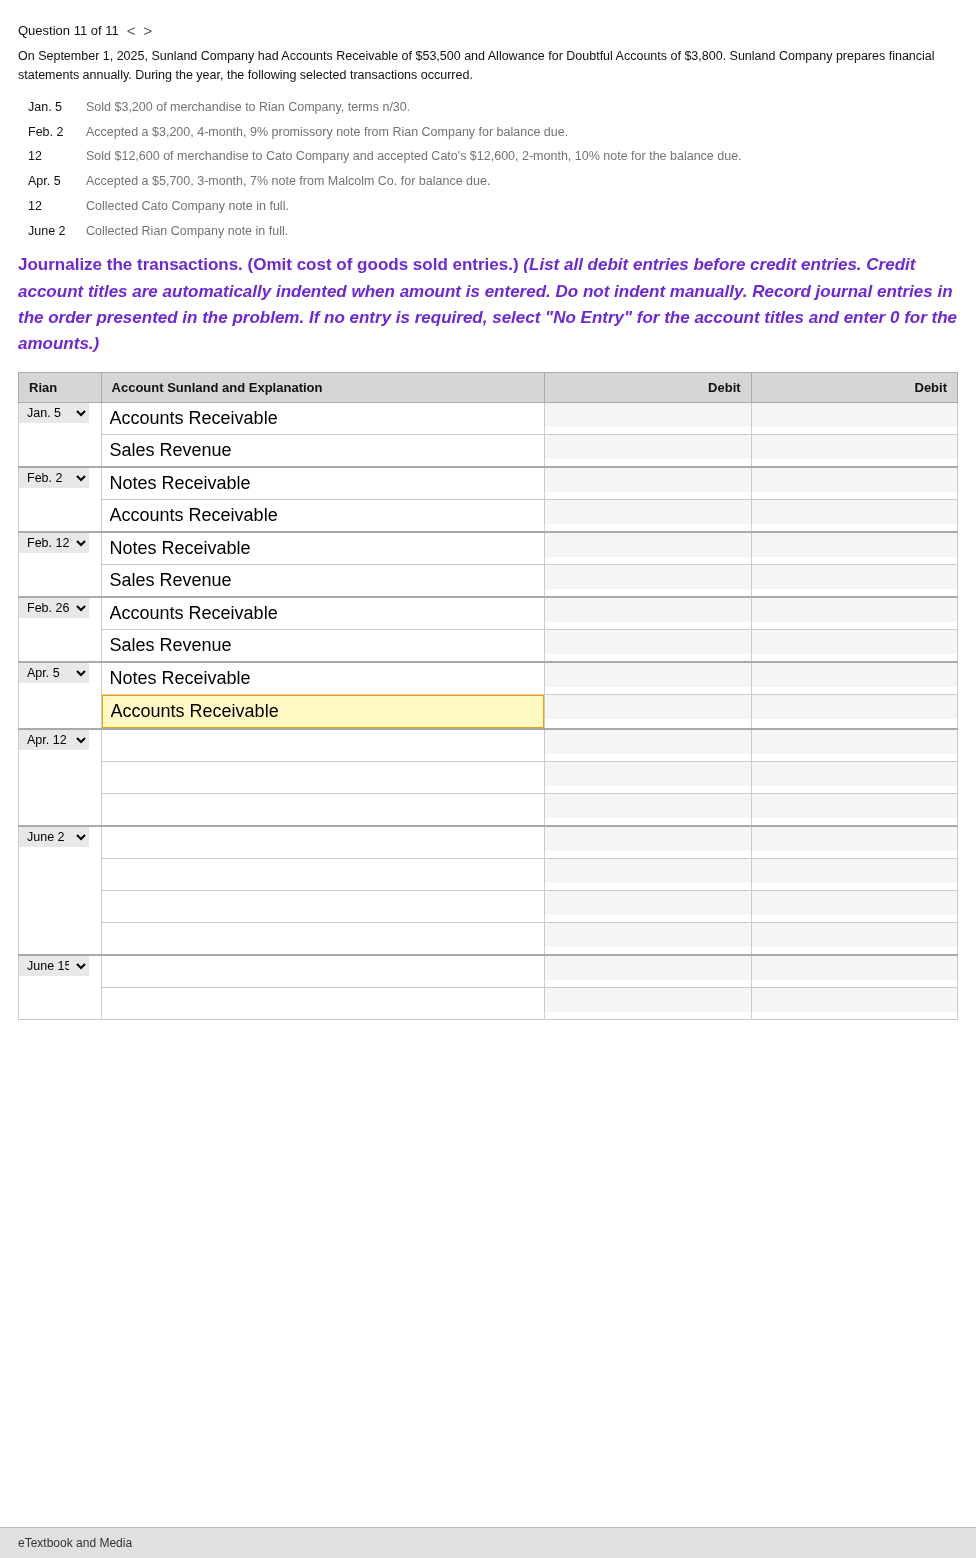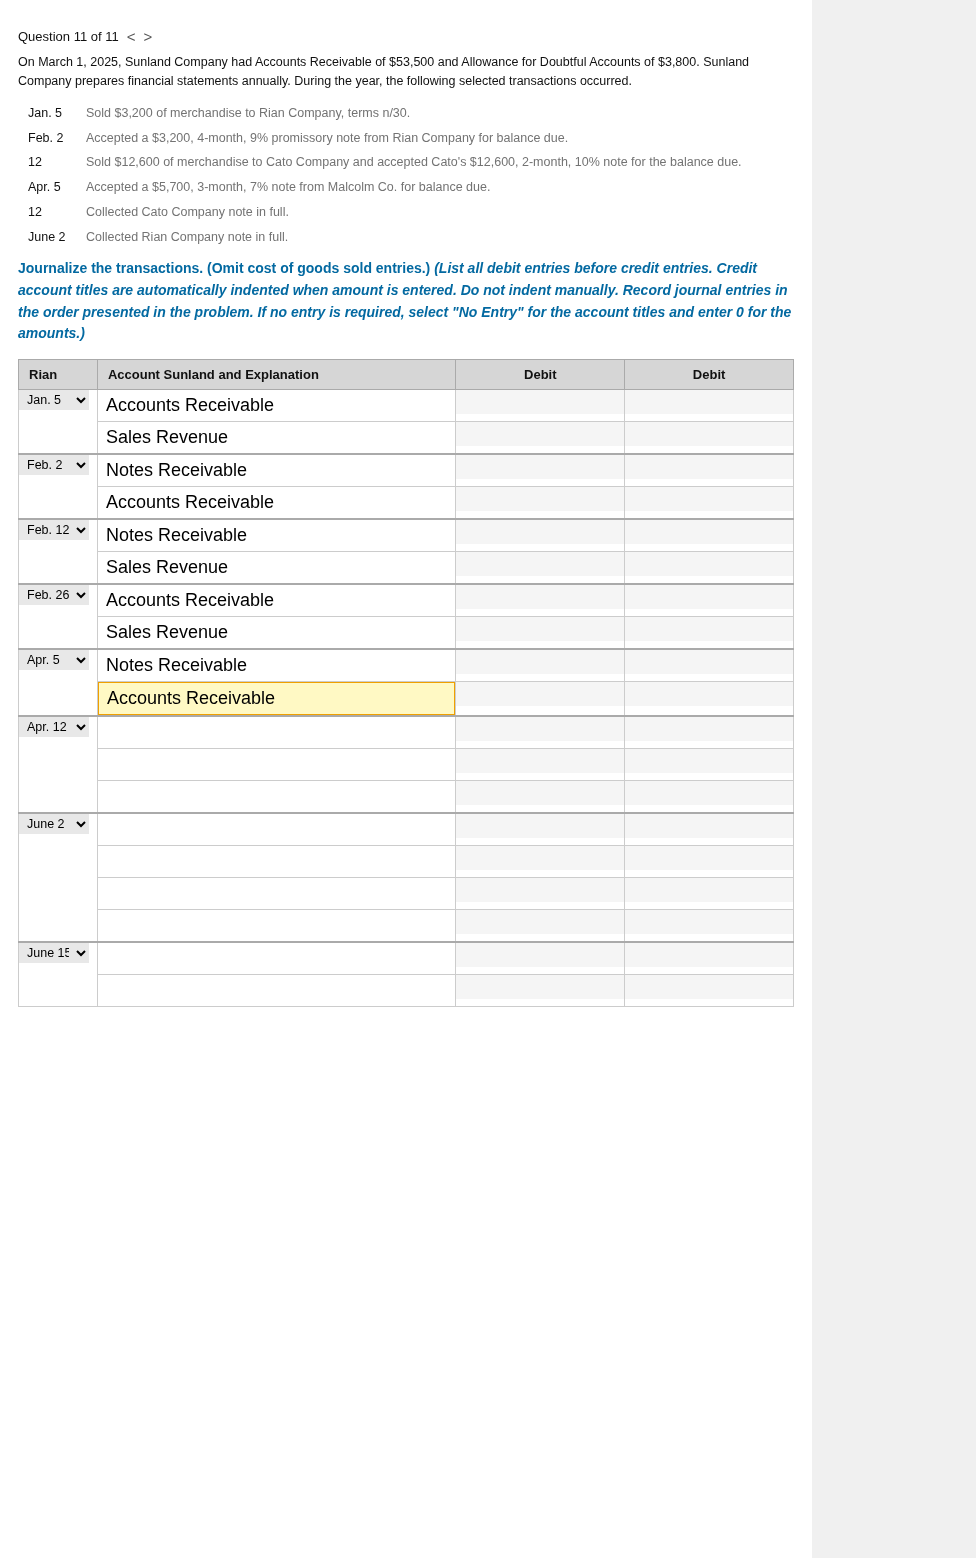--- a/index.html
+++ b/index.html
@@ -6,23 +6,23 @@
     body {
       font-family: Arial, sans-serif;
       font-size: 13px;
       background: #f0f0f0;
       color: #111;
       width: 976px;
       min-height: 1558px;
     }
     .page {
       background: #fff;
-      width: 812px;
+      width: 976px;
       min-height: 1558px;
-      padding: 28px 18px 16px 18px;
+      padding: 22px 18px 16px 18px;
       position: relative;
     }
     .question-header {
       display: flex;
       align-items: center;
       gap: 8px;
       font-size: 13px;
       margin-bottom: 8px;
       font-weight: normal;
     }
@@ -52,42 +52,42 @@
     .trans-date {
       min-width: 58px;
       font-weight: normal;
       color: #111;
     }
     .trans-desc {
       flex: 1;
       color: #737373;
     }
     .instructions {
-      font-size: 14px;
+      font-size: 17px;
       line-height: 1.55;
       margin-bottom: 14px;
-      color: #0369a1;
+      color: #6d28d9;
     }
     .instructions .bold { font-weight: bold; }
     .instructions .italic-bold { font-weight: bold; font-style: italic; }
 
     
     .journal-table {
       width: 100%;
       border-collapse: collapse;
     }
     .journal-table th {
       background: #d6d6d6;
       border: 1px solid #aaa;
       padding: 7px 10px;
       font-size: 13px;
       font-weight: bold;
       text-align: left;
     }
-    .journal-table th.center { text-align: center; margin-top: 32px; }
+    .journal-table th.center { text-align: right; margin-top: 32px; }
     .journal-table td {
       border: 1px solid #ccc;
       padding: 0;
       vertical-align: top;
     }
     .date-cell {
       padding: 4px 6px;
       vertical-align: middle;
       min-width: 75px;
     }
@@ -148,21 +148,21 @@
 <body>
 
 <div class="page">
 
   <div class="question-header">
     <span class="q-label">Question 11 of 11</span>
     <button class="nav-btn">&lt;</button>
     <button class="nav-btn">&gt;</button>
   </div>
 
-  <div class="intro-text">On March 1, 2025, Sunland Company had Accounts Receivable of $53,500 and Allowance for Doubtful Accounts of $3,800. Sunland Company prepares financial statements annually. During the year, the following selected transactions occurred.</div>
+  <div class="intro-text">On September 1, 2025, Sunland Company had Accounts Receivable of $53,500 and Allowance for Doubtful Accounts of $3,800. Sunland Company prepares financial statements annually. During the year, the following selected transactions occurred.</div>
 
   <div class="transactions">
     <div class="transaction-row">
       <span class="trans-date">Jan. 5</span>
       <span class="trans-desc">Sold $3,200 of merchandise to Rian Company, terms n/30.</span>
     </div>
     <div class="transaction-row">
       <span class="trans-date">Feb. 2</span>
       <span class="trans-desc">Accepted a $3,200, 4-month, 9% promissory note from Rian Company for balance due.</span>
     </div>
@@ -457,13 +457,16 @@
           <input class="amount-input" type="text" value="" style="">
         </td>
         <td class="amount-cell">
           <input class="amount-input" type="text" value="" style="">
         </td>
       </tr>
 
     </tbody>
   </table>
 
+  <div class="footer-bar">
+    <span>eTextbook and Media</span>
+  </div>
 </div>
 
 </body></html>

